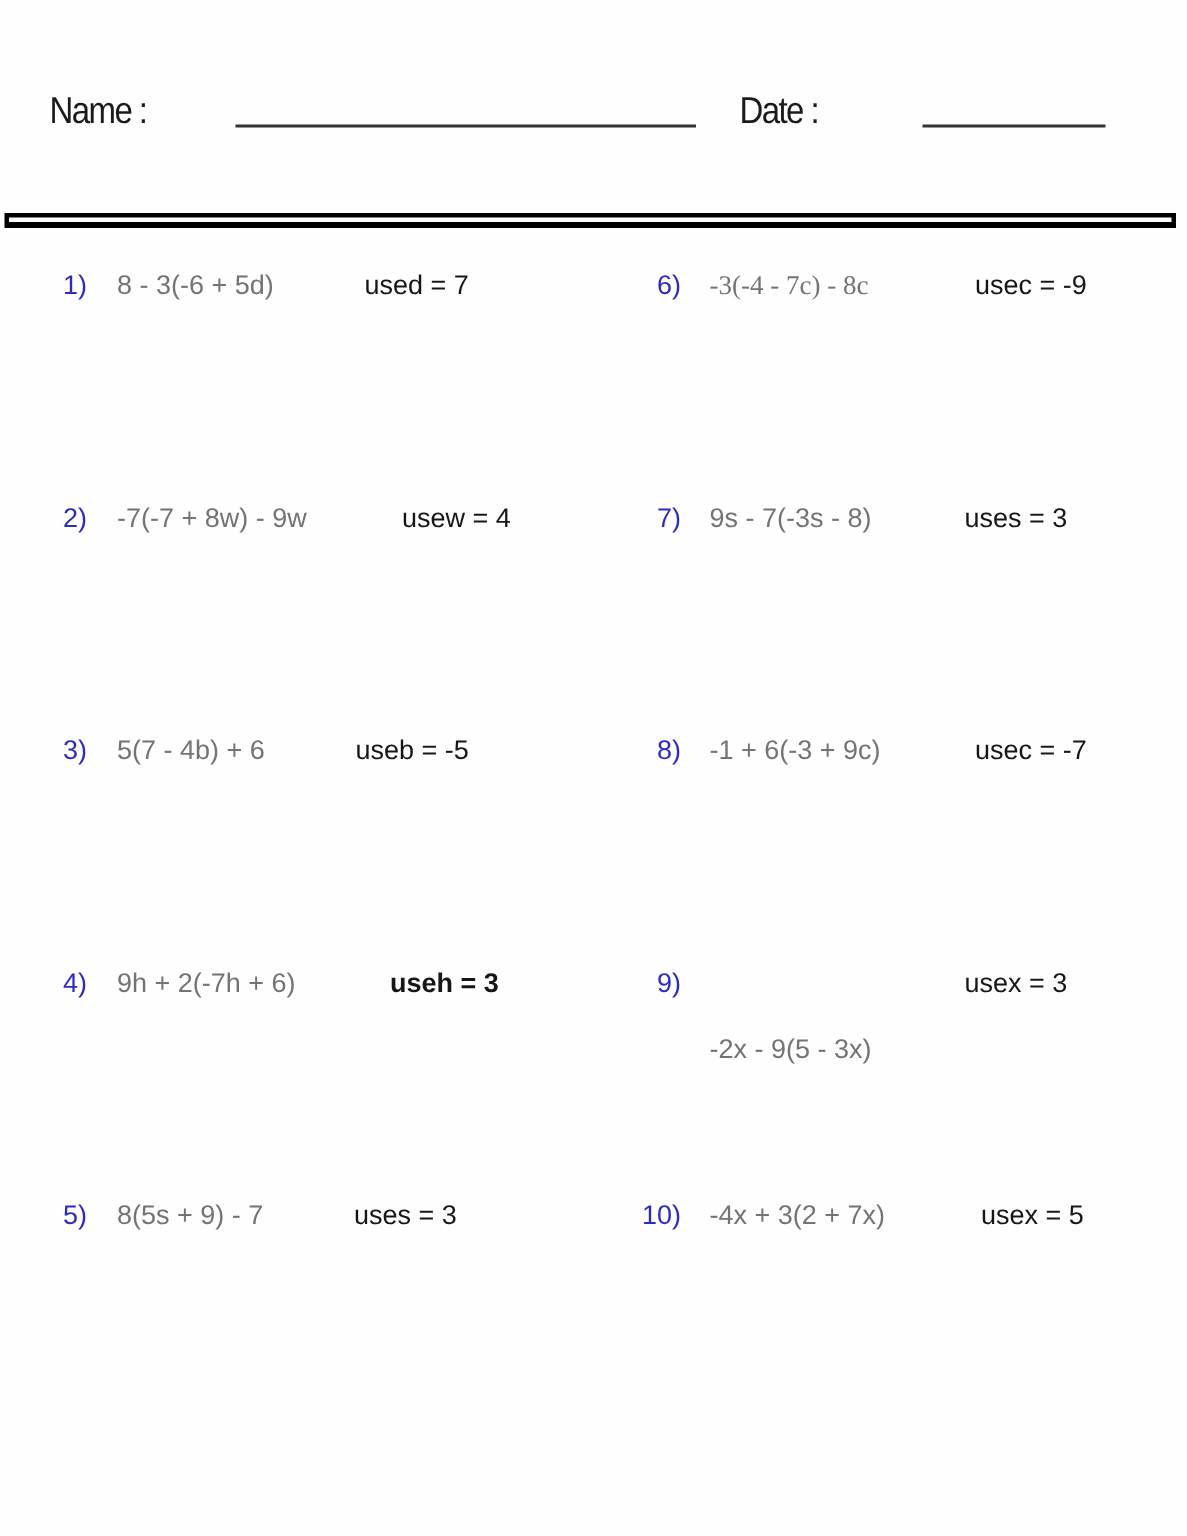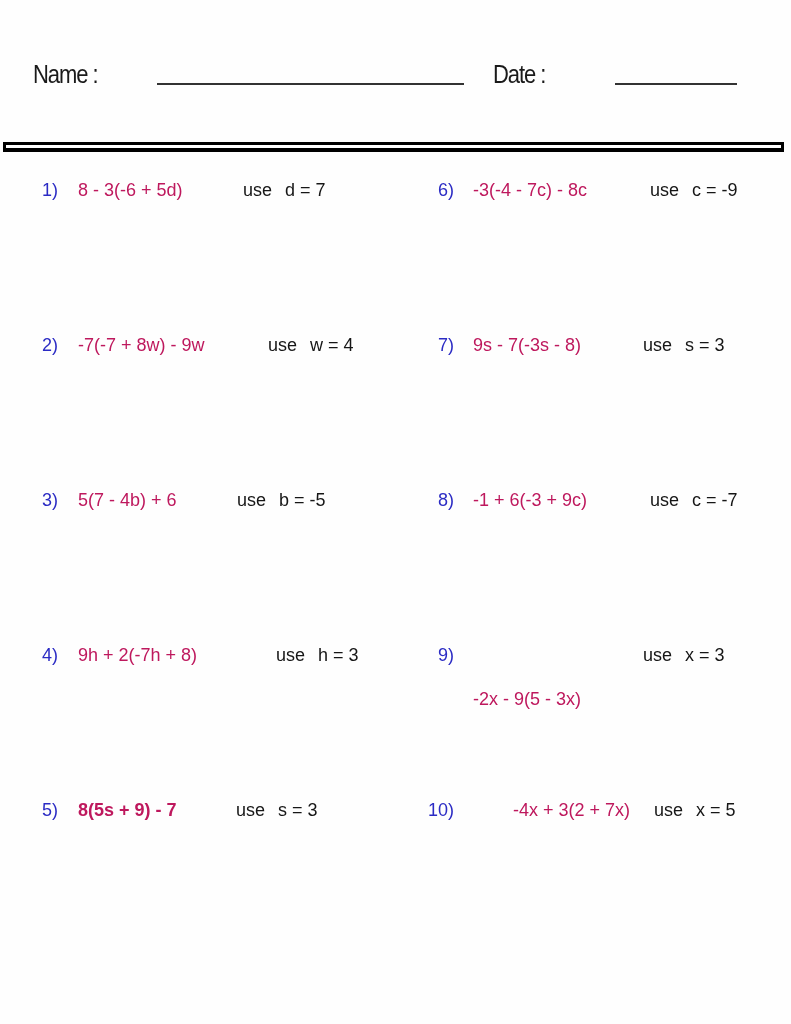--- a/index.html
+++ b/index.html
@@ -50,29 +50,28 @@
     .problem .num {
       position: absolute;
       top: 0;
       color: #2b2bc4;
       text-align: right;
       width: 36px;
     }
     .problem .expr {
       position: absolute;
       top: 0;
-      color: #be185d;
+      color: #737373;
     }
     .problem .use {
       position: absolute;
       top: 0;
       color: #161616;
     }
     .problem .use .var {
-      margin-left: 13px;
     }
   </style>
 </head>
 <body>
 
 <div>
   <span class="header-label" style="left:33px; top:62px;">Name :</span>
   <div class="blank-line" style="left:157px; top:83px; width:307px;"></div>
 
   <span class="header-label" style="left:493px; top:62px;">Date :</span>
@@ -94,33 +93,33 @@
 </div>
 
 <div class="problem" style="left:0; top:488px; width:400px;">
   <span class="num" style="left:22px;">3)</span>
   <span class="expr" style="left:78px;">5(7 - 4b) + 6</span>
   <span class="use" style="left:237px;"><span>use</span><span class="var">b = -5</span></span>
 </div>
 
 <div class="problem" style="left:0; top:643px; width:400px;">
   <span class="num" style="left:22px;">4)</span>
-  <span class="expr" style="left:78px;">9h + 2(-7h + 8)</span>
-  <span class="use" style="left:276px;"><span>use</span><span class="var">h = 3</span></span>
+  <span class="expr" style="left:78px;">9h + 2(-7h + 6)</span>
+  <span class="use" style="left:260px;font-weight:bold;"><span>use</span><span class="var">h = 3</span></span>
 </div>
 
 <div class="problem" style="left:0; top:798px; width:400px;">
   <span class="num" style="left:22px;">5)</span>
-  <span class="expr" style="left:78px;font-weight:bold;">8(5s + 9) - 7</span>
+  <span class="expr" style="left:78px;">8(5s + 9) - 7</span>
   <span class="use" style="left:236px;"><span>use</span><span class="var">s = 3</span></span>
 </div>
 
 <div class="problem" style="left:0; top:178px; width:791px;">
   <span class="num" style="left:418px;">6)</span>
-  <span class="expr" style="left:473px;">-3(-4 - 7c) - 8c</span>
+  <span class="expr" style="left:473px;font-family:Liberation Serif, serif;">-3(-4 - 7c) - 8c</span>
   <span class="use" style="left:650px;text-align:right;"><span>use</span><span class="var">c = -9</span></span>
 </div>
 
 <div class="problem" style="left:0; top:333px; width:791px;">
   <span class="num" style="left:418px;">7)</span>
   <span class="expr" style="left:473px;">9s - 7(-3s - 8)</span>
   <span class="use" style="left:643px;"><span>use</span><span class="var">s = 3</span></span>
 </div>
 
 <div class="problem" style="left:0; top:488px; width:791px;">
@@ -130,15 +129,15 @@
 </div>
 
 <div class="problem" style="left:0; top:643px; width:791px;">
   <span class="num" style="left:418px;">9)</span>
   <span class="expr" style="left:473px;margin-top:44px;">-2x - 9(5 - 3x)</span>
   <span class="use" style="left:643px;"><span>use</span><span class="var">x = 3</span></span>
 </div>
 
 <div class="problem" style="left:0; top:798px; width:790px;">
   <span class="num" style="left:418px;">10)</span>
-  <span class="expr" style="left:473px;margin-left:40px;">-4x + 3(2 + 7x)</span>
+  <span class="expr" style="left:473px;">-4x + 3(2 + 7x)</span>
   <span class="use" style="left:654px;"><span>use</span><span class="var">x = 5</span></span>
 </div>
 
 </body></html>

